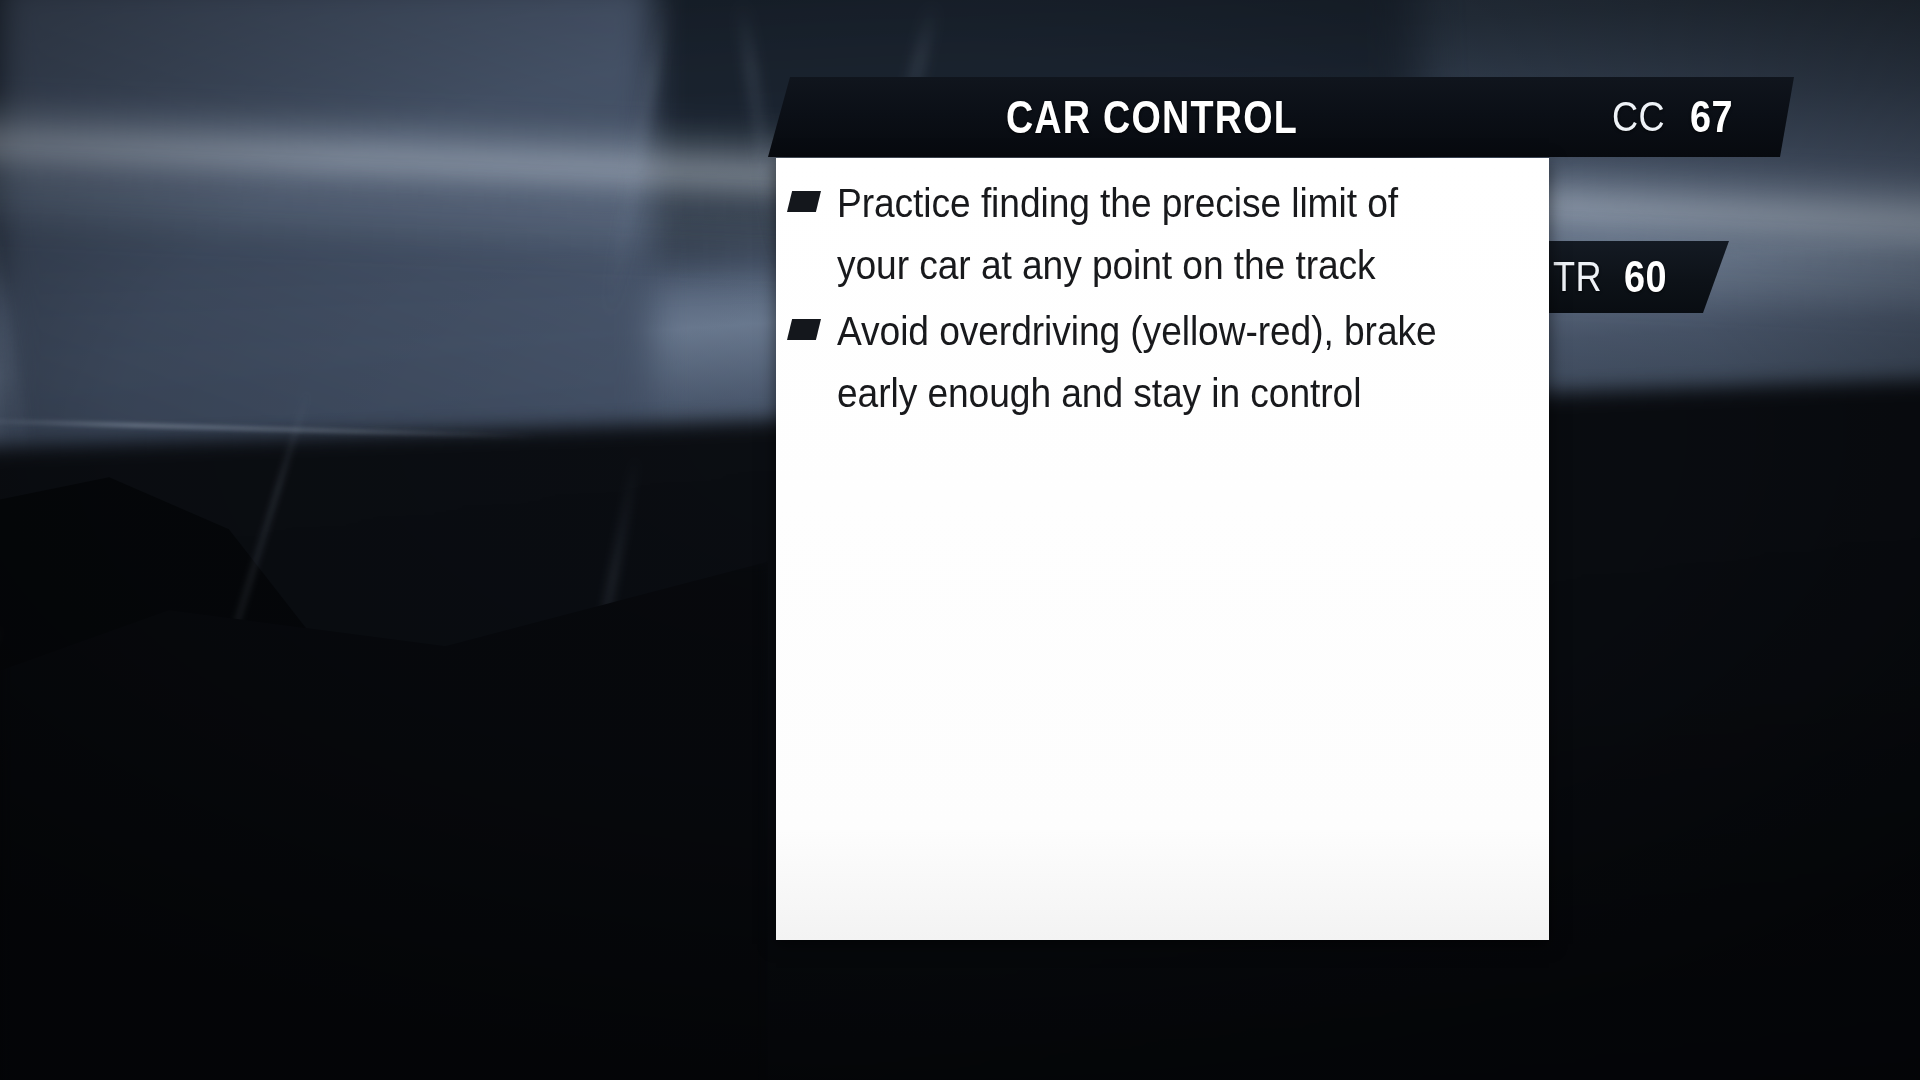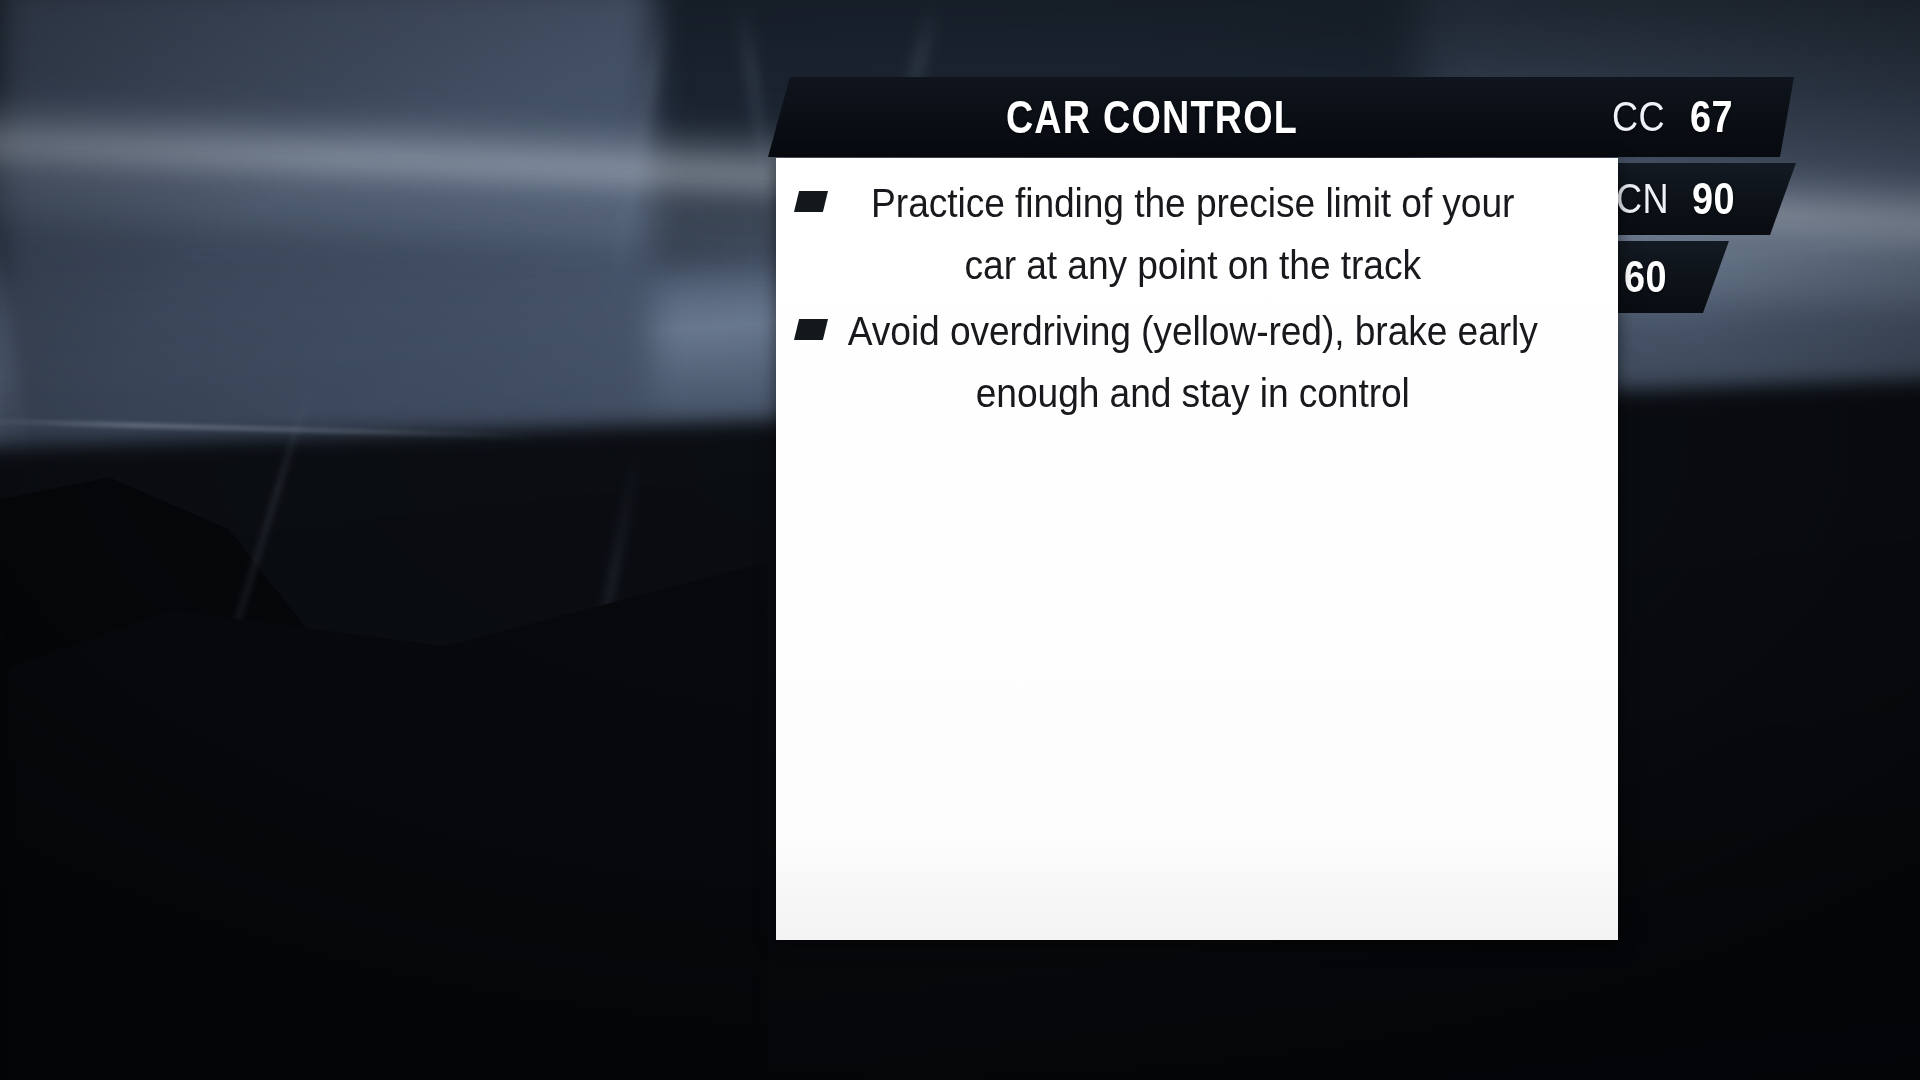--- a/index.html
+++ b/index.html
@@ -174,21 +174,21 @@
   .bg-b1 { left:33%;  transform:rotate(10deg); }
   .bg-b2 { left:39.5%; transform:rotate(-8deg); height:26%; }
   .bg-b3 { left:47%;  transform:rotate(14deg); height:22%; }
 
   .bg-vignette {
     background:radial-gradient(ellipse 70% 60% at 48% 40%,
         rgba(0,0,0,0) 0%, rgba(0,0,0,.12) 60%, rgba(0,0,0,.45) 100%);
   }
 
   
-  .widget { position:absolute; left:0; top:0; width:1920px; height:1080px;text-align:center; }
+  .widget { position:absolute; left:0; top:0; width:1920px; height:1080px; }
 
   
   .title-bar {
     position:absolute;
     left:768px; top:77px;
     width:1026px; height:80px;
     background:linear-gradient(180deg,#10151d 0%,#0b0f16 48%,#070a0f 100%);
     clip-path:polygon(22px 0%, 100% 0%, calc(100% - 14px) 100%, 0% 100%);
     box-shadow:0 2px 7px rgba(0,0,0,.55);
   }
@@ -249,24 +249,24 @@
     transform:scaleX(.86);
     transform-origin:left center;
     text-shadow:0 1px 3px rgba(0,0,0,.75);
   }
   .stat-cc .stat-key { margin-left:4px; }
 
   
   .body-panel {
     position:absolute;
     left:776px; top:158px;
-    width:842px; height:782px;
+    width:773px; height:782px;
     background:linear-gradient(180deg,#ffffff 0%,#fdfdfd 86%,#f3f3f3 100%);
     box-shadow:0 4px 16px rgba(0,0,0,.55);
-    padding:14px 24px 10px 14px;
+    padding:14px 24px 10px 7px;
   }
 
   .bullet-list { list-style:none; }
 
   .bullet-item {
     display:flex;
     align-items:flex-start;
     margin-bottom:4px;
   }
 
@@ -319,24 +319,20 @@
 
     <div class="title-bar"></div>
 
     <div class="title-text">CAR CONTROL</div>
 
     <div class="stat-cc">
       <span class="stat-key">CC</span>
       <span class="stat-val">67</span>
     </div>
 
-    <div class="stat-chip stat-cn">
-      <span class="stat-key">CN</span>
-      <span class="stat-val">90</span>
-    </div>
 
     <div class="stat-chip stat-tr">
       <span class="stat-key">TR</span>
       <span class="stat-val">60</span>
     </div>
 
     <div class="body-panel">
       <ul class="bullet-list">
 
         <li class="bullet-item">

